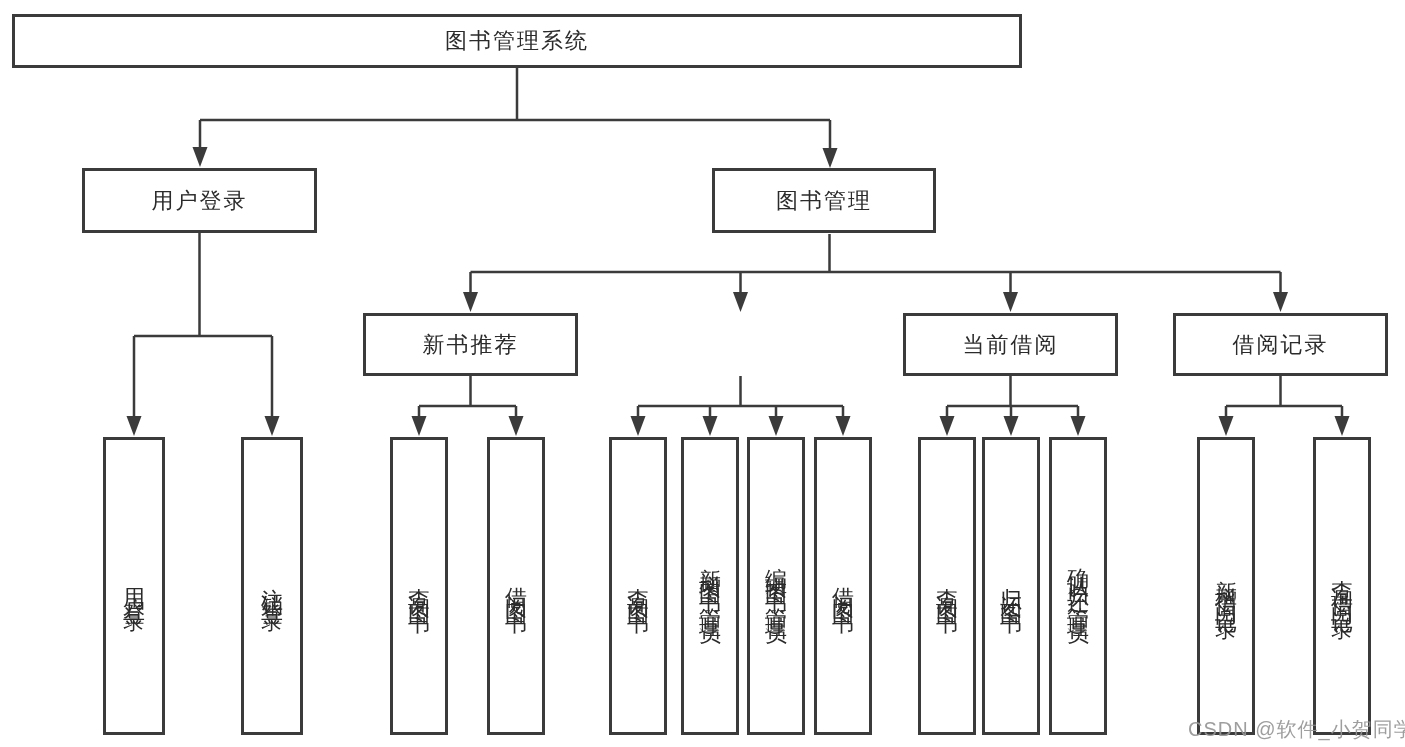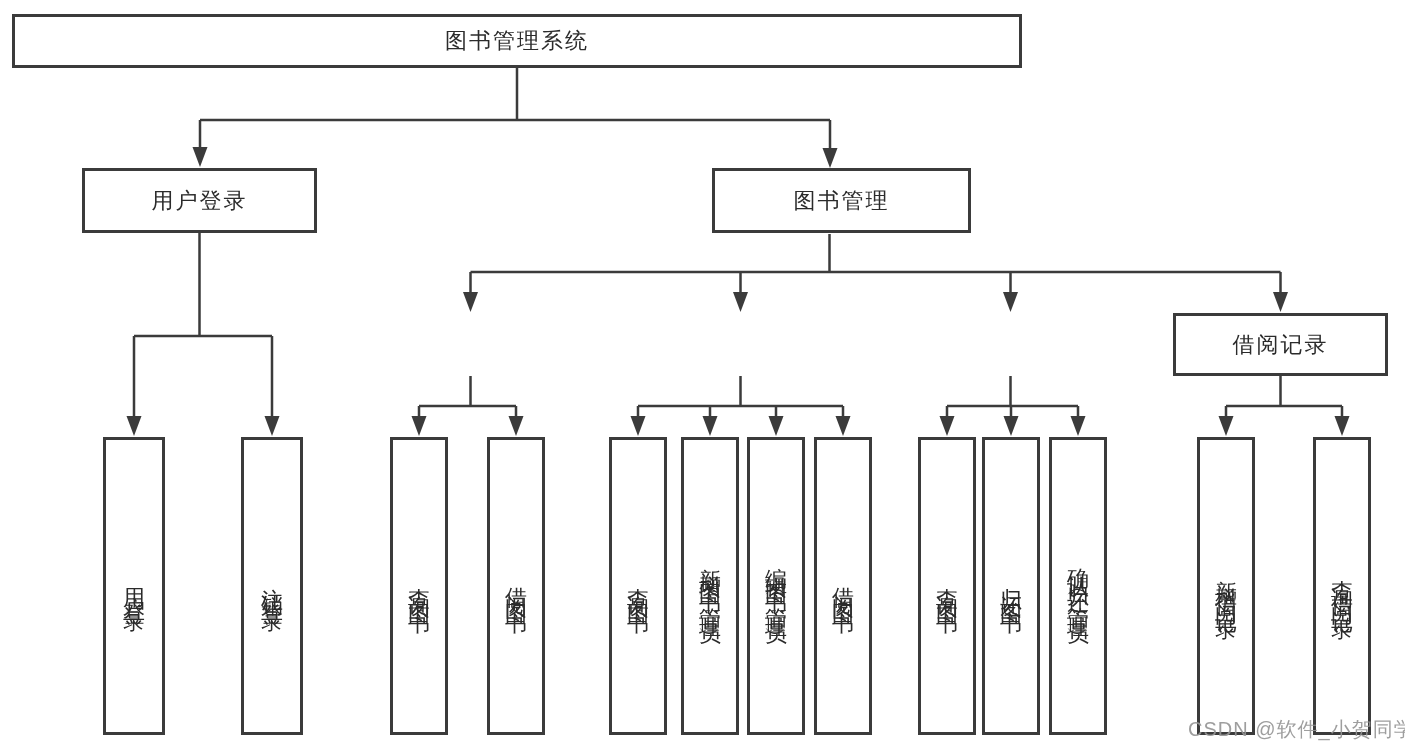--- a/index.html
+++ b/index.html
@@ -95,22 +95,24 @@
              M939.5 416 L954.5 416 L947 436 Z
              M1003.5 416 L1018.5 416 L1011 436 Z
              M1070.5 416 L1085.5 416 L1078 436 Z
              M1218.5 416 L1233.5 416 L1226 436 Z
              M1334.5 416 L1349.5 416 L1342 436 Z" fill="#3b3b3b" stroke="none"></path>
   </svg>
 
   <div class="node h-node root-node">图书管理系统</div>
 
   <div class="node h-node" style="left:82px; top:168px; width:235px; height:65px;">用户登录</div>
-  <div class="node h-node" style="left:712px; top:168px; width:259px; height:65px;font-family:Liberation Serif, serif;">图书管理</div>
+  <div class="node h-node" style="left:712px; top:168px; width:224px; height:65px;font-family:Liberation Serif, serif;">图书管理</div>
 
+  <div class="node h-node" style="left:363px; top:313px; width:215px; height:63px;">新书推荐</div>
+  <div class="node h-node" style="left:903px; top:313px; width:215px; height:63px;">当前借阅</div>
   <div class="node h-node" style="left:1173px; top:313px; width:215px; height:63px;">借阅记录</div>
 
   <div class="node v-node" style="left:103px; width:62px;">用户登录</div>
   <div class="node v-node" style="left:241px; width:62px;">注销登录</div>
 
   <div class="node v-node" style="left:390px; width:58px;">查询图书</div>
   <div class="node v-node" style="left:487px; width:58px;">借阅图书</div>
 
   <div class="node v-node" style="left:609px; width:58px;">查询图书</div>
   <div class="node v-node" style="left:681px; width:58px;">新增图书（管理员）</div>

